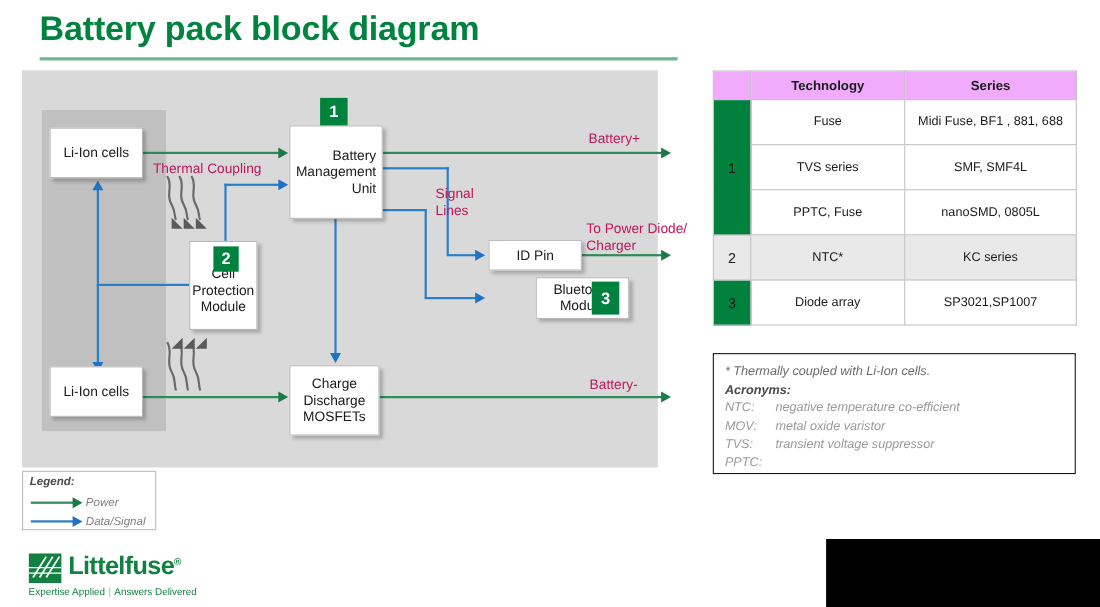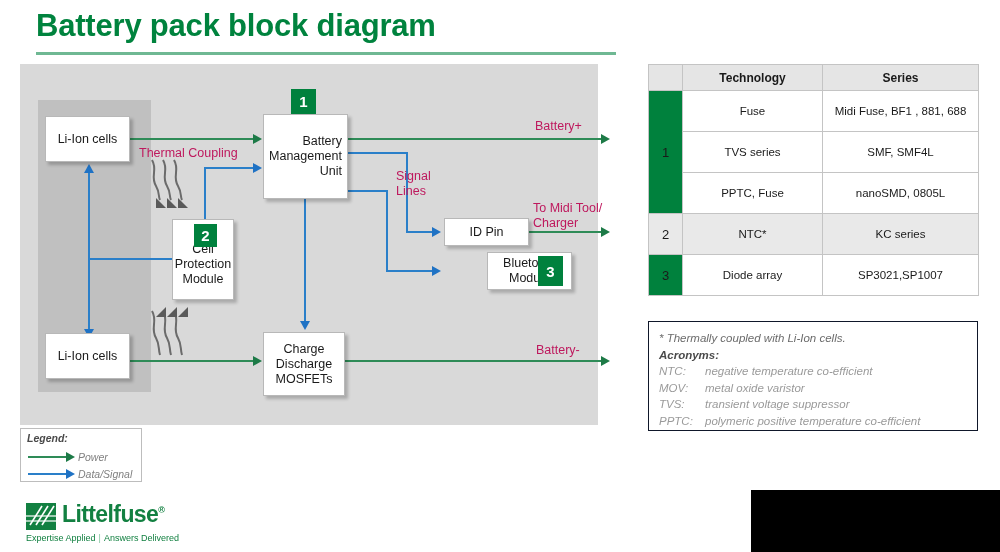--- a/index.html
+++ b/index.html
@@ -110,21 +110,21 @@
     table-layout:fixed;
   }
   #tech-table th, #tech-table td{
     border:1px solid #c4c4c4;
     text-align:center;
     color:#1a1a1a;
     font-weight:normal;
     padding:0;
   }
   #tech-table thead th{
-    background:#e5e5e5;
+    background:#f0abfc;
     font-weight:bold;
     height:25px;
     font-size:12px;
   }
   #tech-table td{ height:40px; }
   .col-num{ width:34px; }
   .col-tech{ width:140px; }
   .col-series{ width:156px; }
   td.numcell{
     background:#00813D;
@@ -279,21 +279,21 @@
 <div class="abs badge" id="badge-3">3</div>
 
 <div class="abs dlabel" id="lbl-thermal">Thermal Coupling</div>
 <div class="abs dlabel" id="lbl-signal">
   <span>Signal</span><br>
   <span>Lines</span>
 </div>
 <div class="abs dlabel" id="lbl-batplus">Battery+</div>
 <div class="abs dlabel" id="lbl-batminus">Battery-</div>
 <div class="abs dlabel" id="lbl-topower">
-  <span>To Midi Tool/</span><br>
+  <span>To Power Diode/</span><br>
   <span>Charger</span>
 </div>
 
 <div class="abs" id="legend-box"></div>
 <div class="abs" id="legend-title">Legend:</div>
 <div class="ln ln-g h" style="left:28px; top:456px; width:40px;"></div>
 <div class="arr arr-r-g" style="left:66px; top:452px;"></div>
 <div class="abs leg-txt" id="leg-power">Power</div>
 <div class="ln ln-b h" style="left:28px; top:473px; width:40px;"></div>
 <div class="arr arr-r-b" style="left:66px; top:469px;"></div>
@@ -349,21 +349,20 @@
   <div class="acr">
     <span class="acr-key">MOV:</span>
     <span>metal oxide varistor</span>
   </div>
   <div class="acr">
     <span class="acr-key">TVS:</span>
     <span>transient voltage suppressor</span>
   </div>
   <div class="acr">
     <span class="acr-key">PPTC:</span>
-    <span>polymeric positive temperature co-efficient</span>
   </div>
 </div>
 
 <div class="abs" id="logo-wrap">
   <svg id="logo-mark" viewBox="0 0 30 27">
     <rect x="0" y="0" width="30" height="27" fill="#128041"></rect>
     <g stroke="#ffffff" stroke-width="1.6" fill="none">
       <path d="M4,22 L16,3"></path>
       <path d="M10,22 L22,3"></path>
       <path d="M16,22 L28,3"></path>

